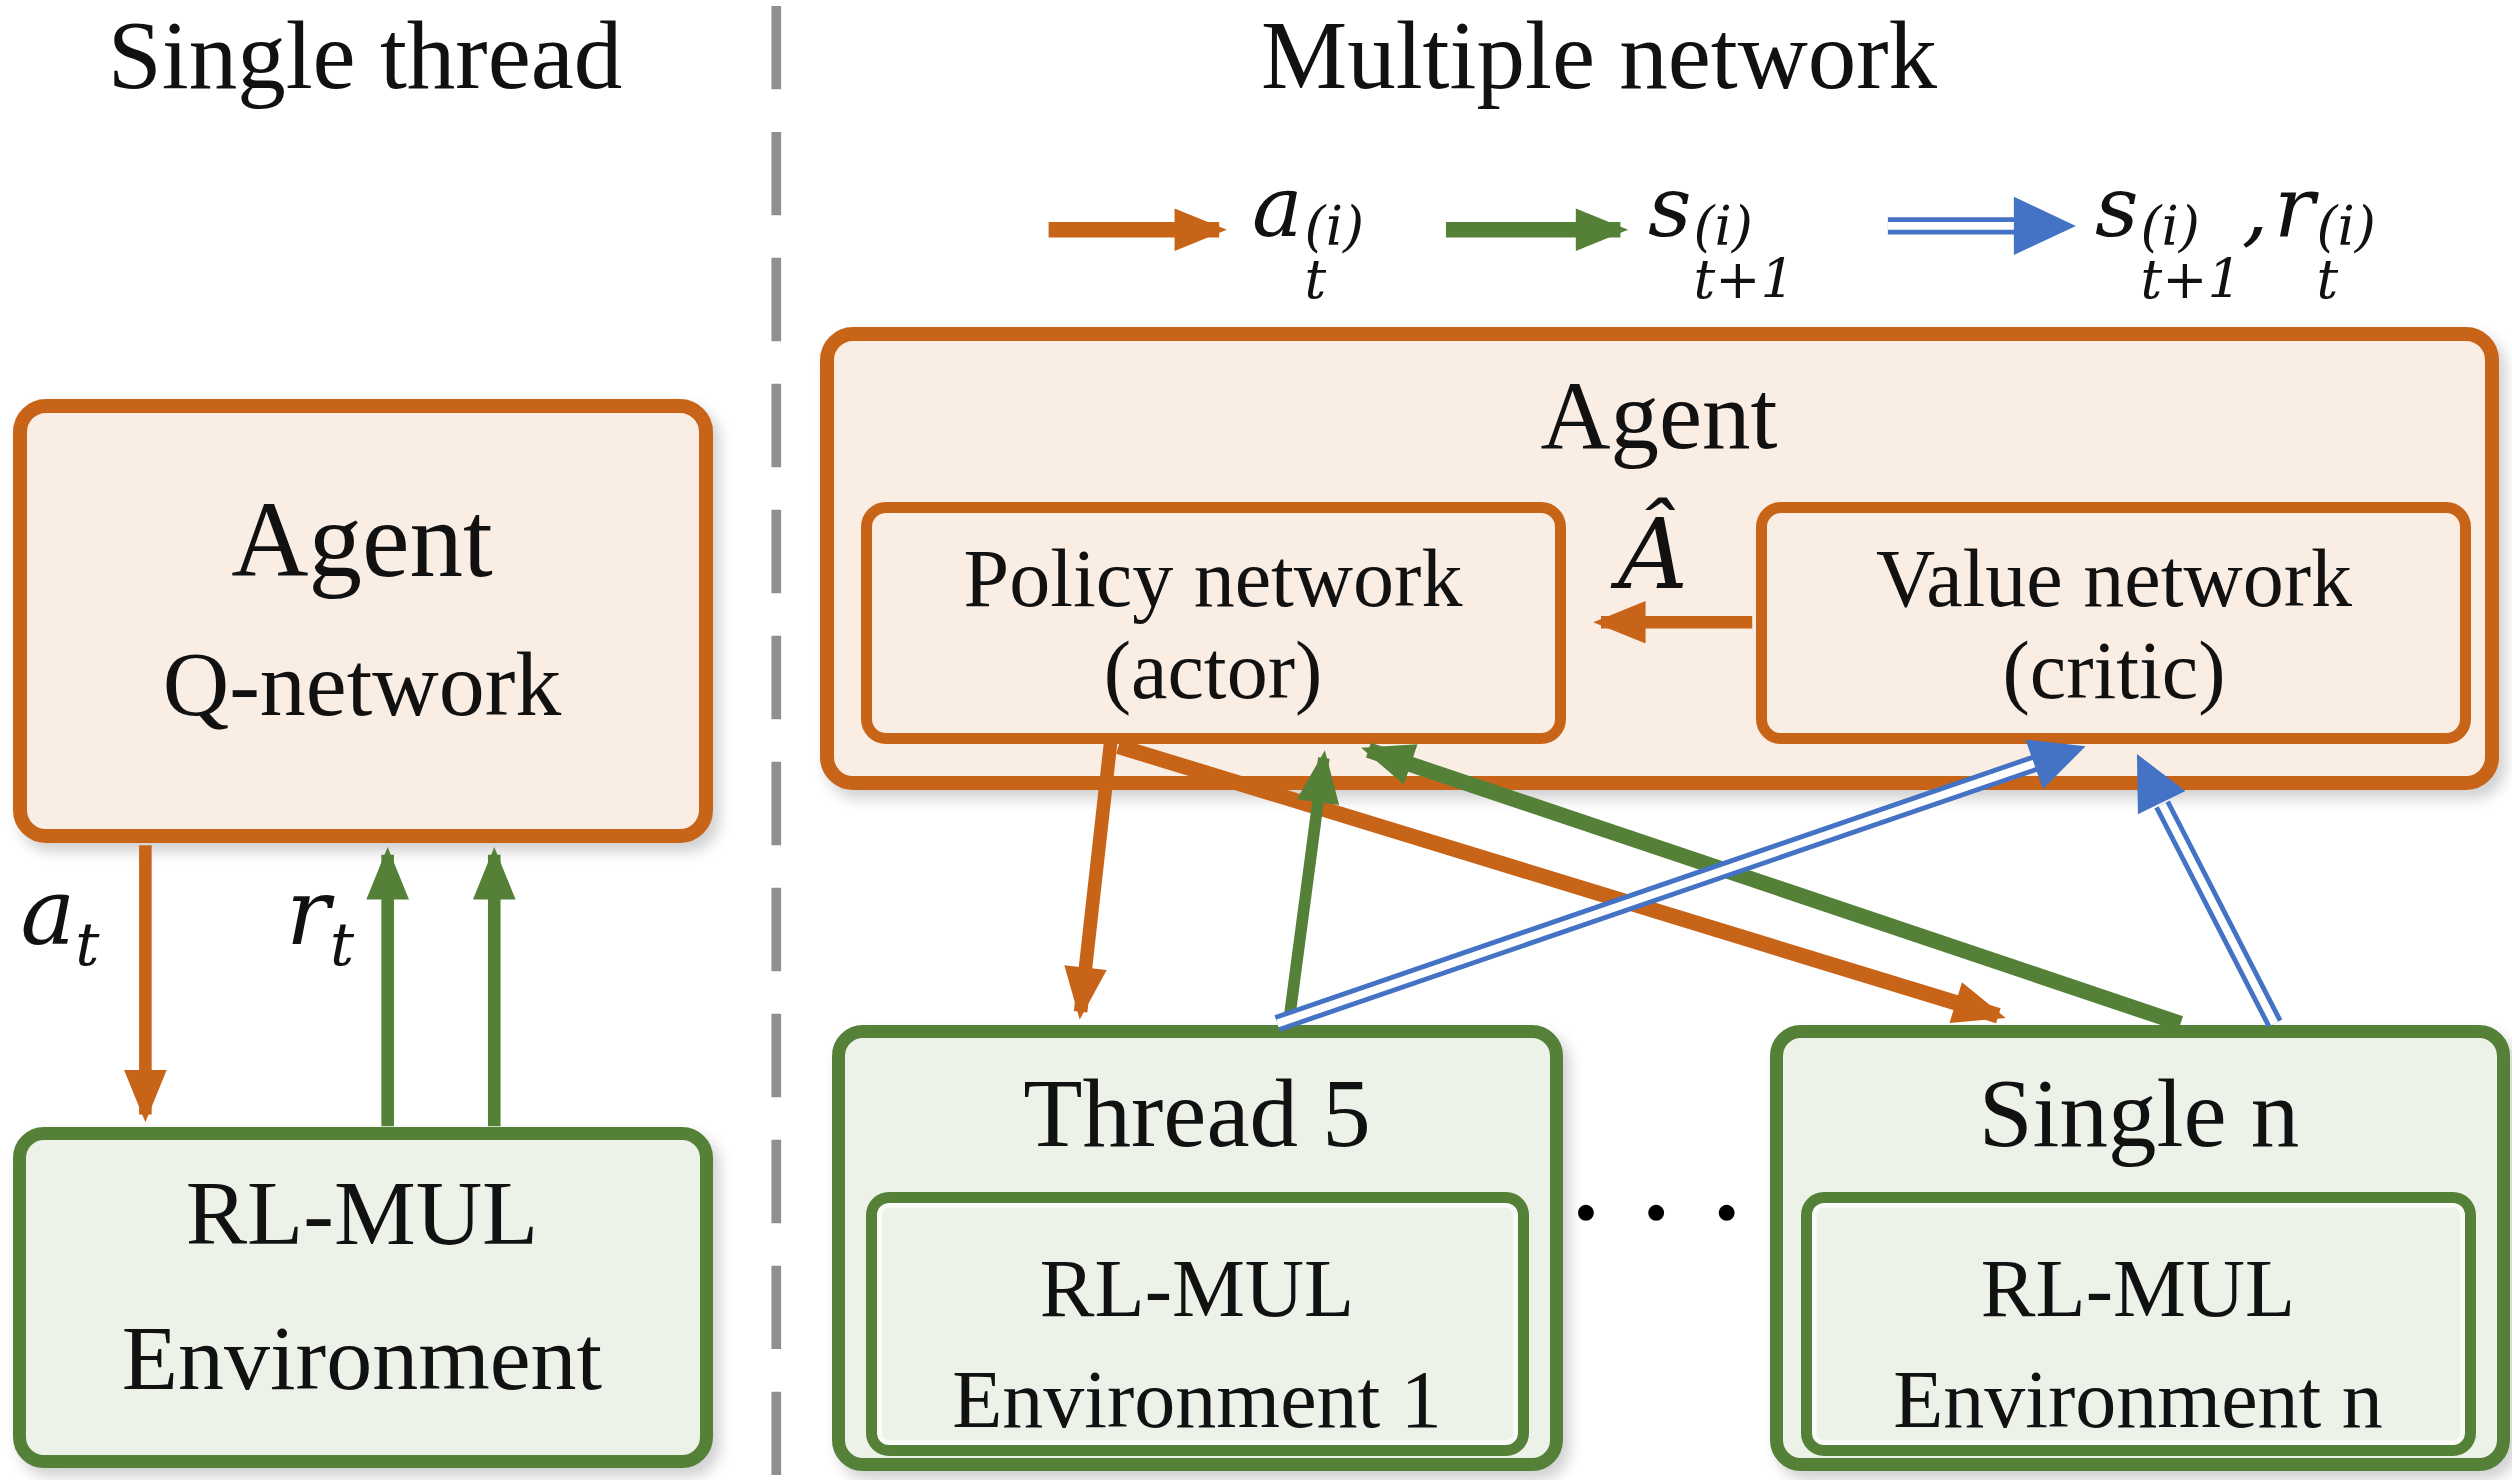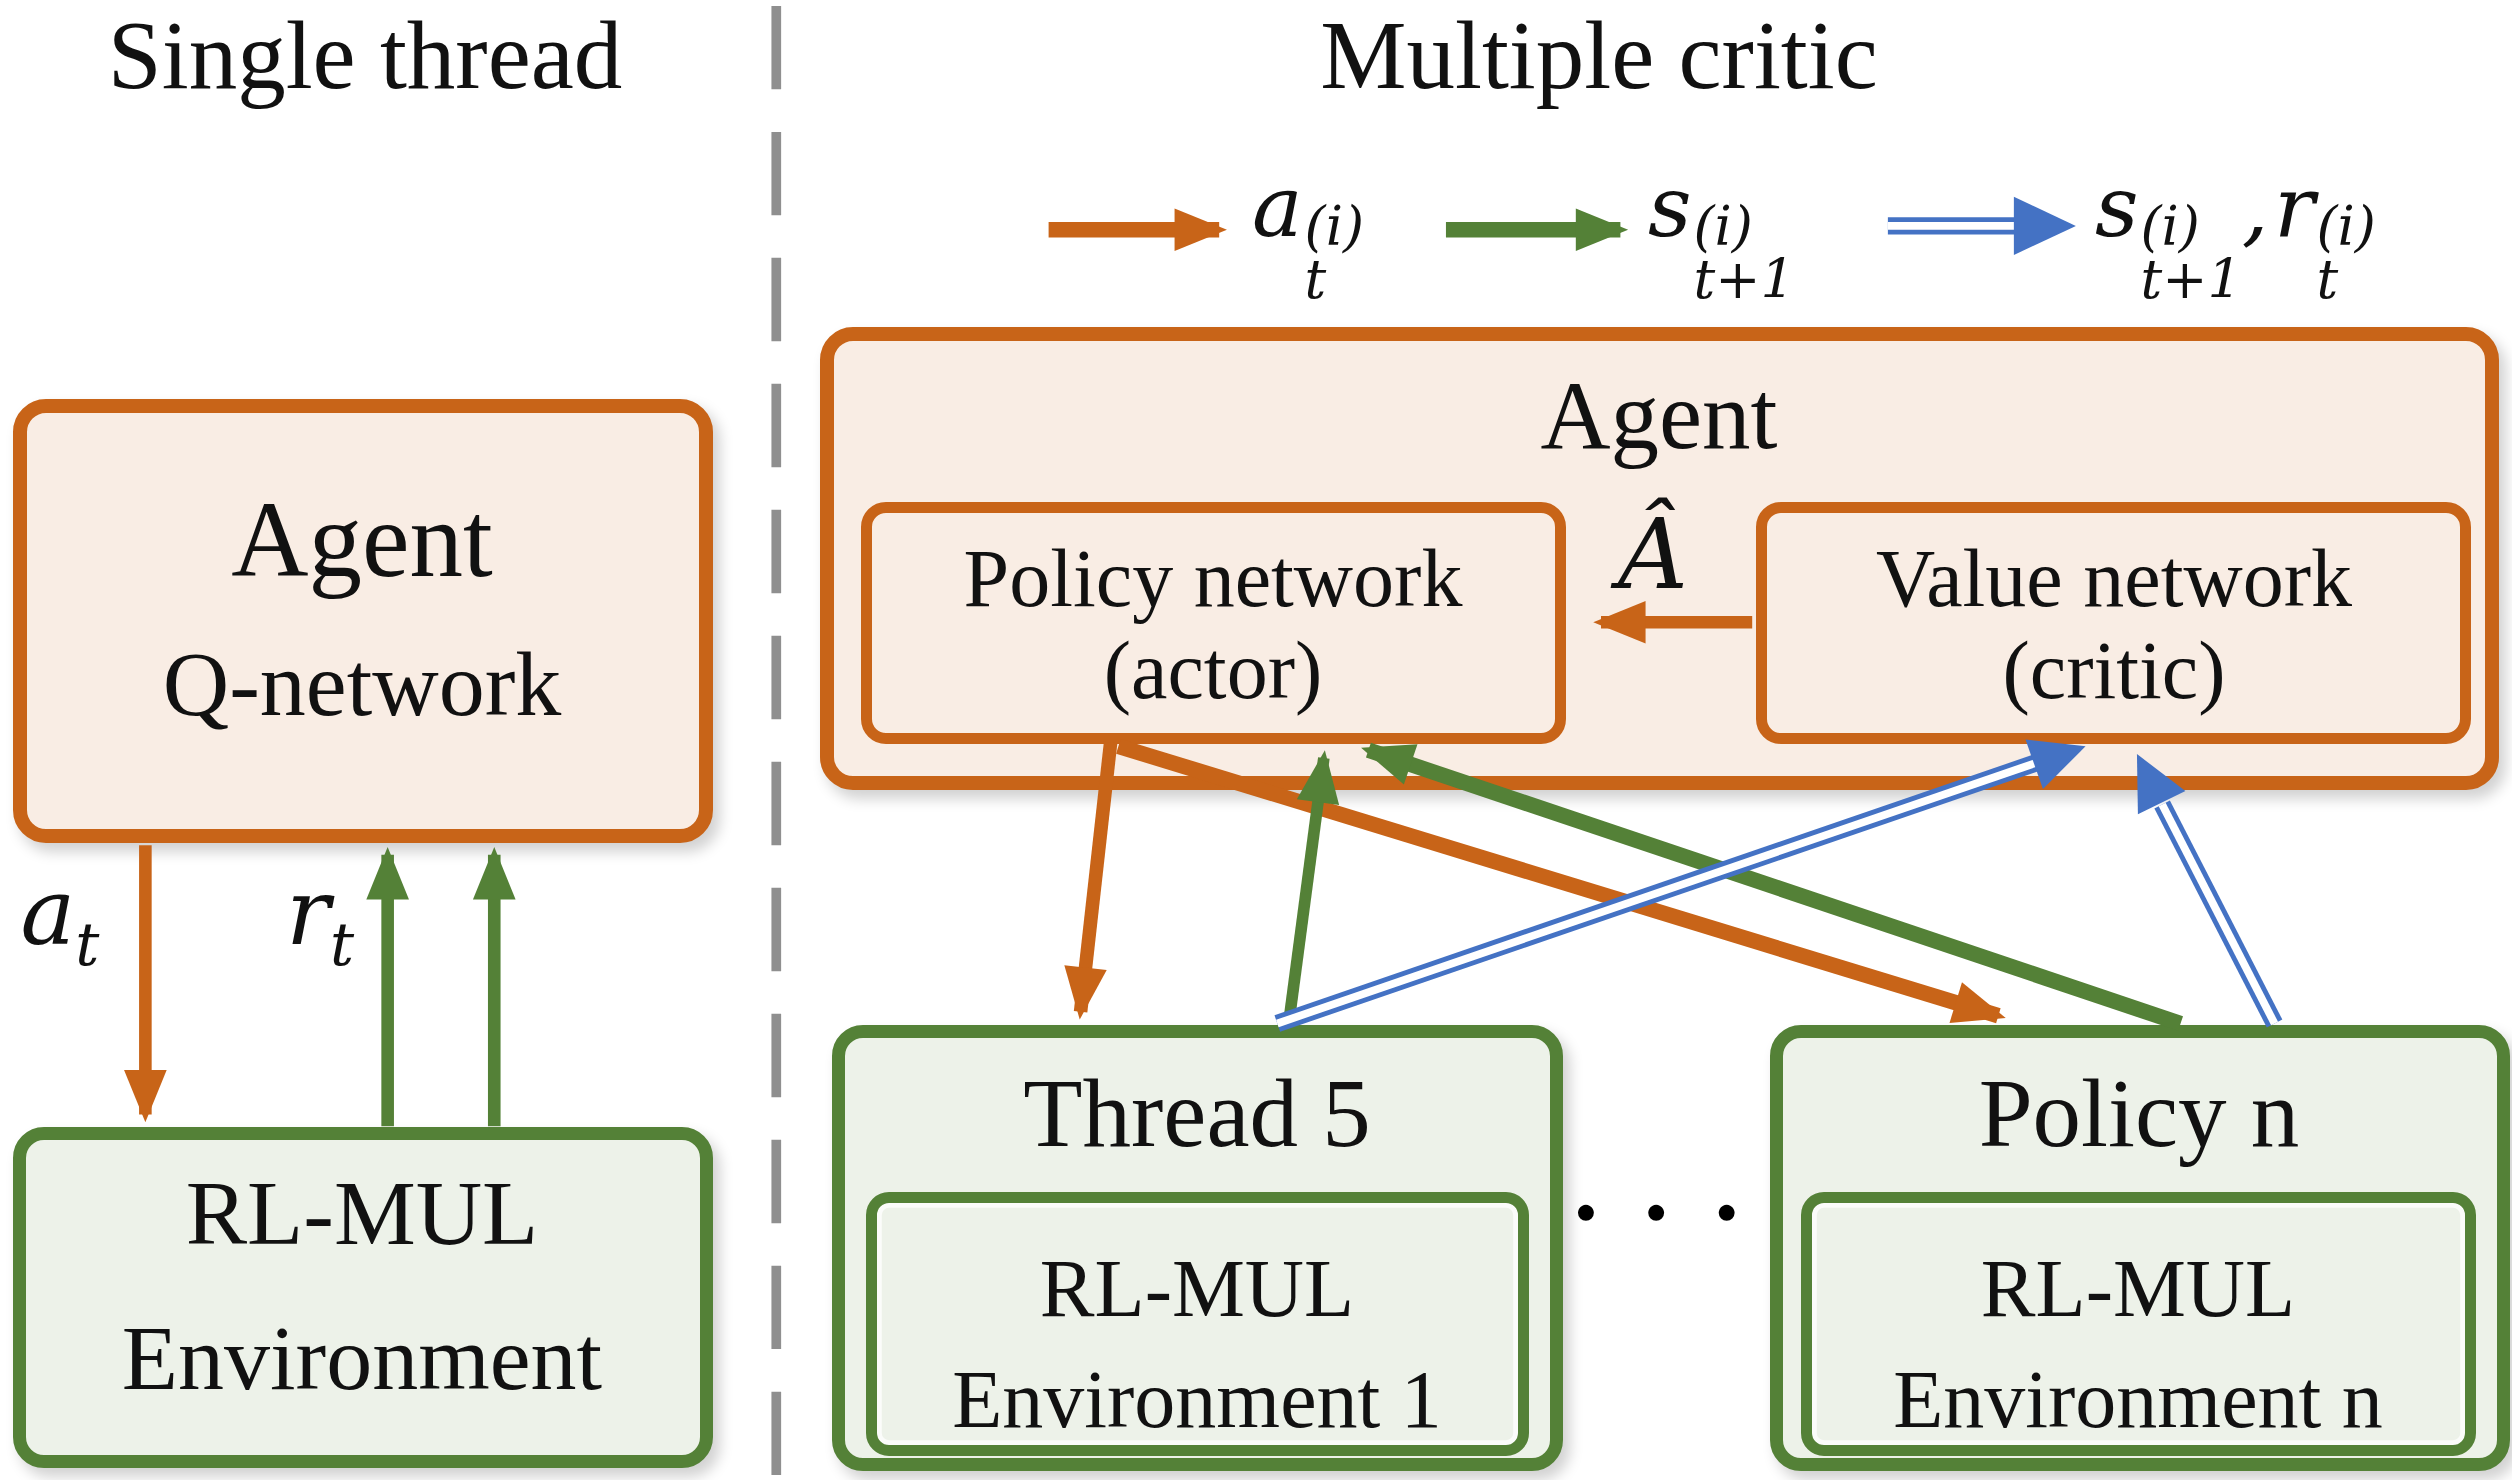--- a/index.html
+++ b/index.html
@@ -36,21 +36,21 @@
   .st-g{stroke:var(--green);}   .fl-g{fill:var(--green);}
   .st-b{stroke:var(--blue);}    .fl-b{fill:var(--blue);}
   .st-w{stroke:#ffffff;}
 </style>
 </head>
 <body>
 
 <div id="stage">
 
   <div class="ctr title" style="left:365px;top:55px">Single thread</div>
-  <div class="ctr title" style="left:1599px;top:55px">Multiple critic</div>
+  <div class="ctr title" style="left:1599px;top:55px">Multiple network</div>
 
   <div class="box orange-box" style="left:12.6px;top:399px;width:700px;height:444px"></div>
   <div class="ctr bigname" style="left:362px;top:540px">Agent</div>
   <div class="ctr name95" style="left:362px;top:684px">Q-network</div>
 
   <div class="box green-box" style="left:12.6px;top:1127px;width:700px;height:341px"></div>
   <div class="ctr name95" style="left:362px;top:1213px">RL-MUL</div>
   <div class="ctr name95" style="left:362px;top:1358px">Environment</div>
 
   <div class="ctr math" style="left:60px;top:919px">
@@ -75,21 +75,21 @@
 
   <div class="box green-box" style="left:832px;top:1025px;width:731px;height:446px"></div>
   <div class="ctr name100" style="left:1197px;top:1113px">Thread 5</div>
   <div class="box green-box green-inner" style="left:866px;top:1192px;width:663px;height:264px"></div>
   <div class="ctr name85" style="left:1197px;top:1289px">RL-MUL</div>
   <div class="ctr name85" style="left:1197px;top:1400px">Environment 1</div>
 
   <div class="ctr dots" style="left:1666px;top:1210px">● ● ●</div>
 
   <div class="box green-box" style="left:1770px;top:1025px;width:740px;height:446px"></div>
-  <div class="ctr name100" style="left:2139px;top:1113px">Policy n</div>
+  <div class="ctr name100" style="left:2139px;top:1113px">Single n</div>
   <div class="box green-box green-inner" style="left:1801px;top:1192px;width:675px;height:264px"></div>
   <div class="ctr name85" style="left:2138px;top:1289px">RL-MUL</div>
   <div class="ctr name85" style="left:2138px;top:1400px">Environment n</div>
 
   <div class="abs math lg" style="left:1252px;top:157px">
     <span class="mbase">a</span><span class="mstack">
         <span class="sup">(i)</span>
         <span class="sub">t</span>
       </span>
   </div>

